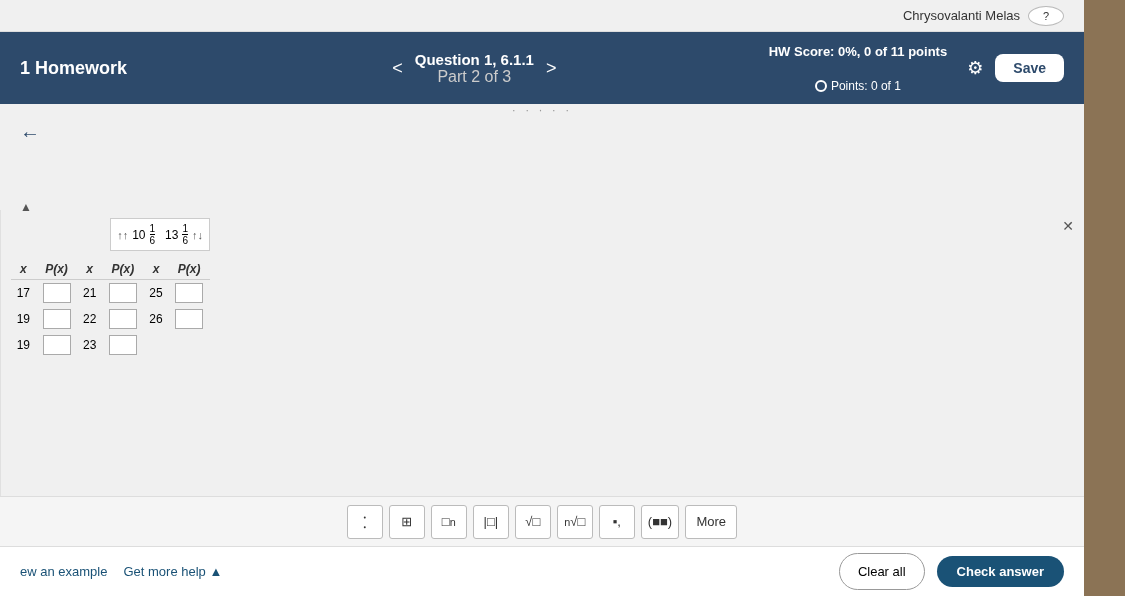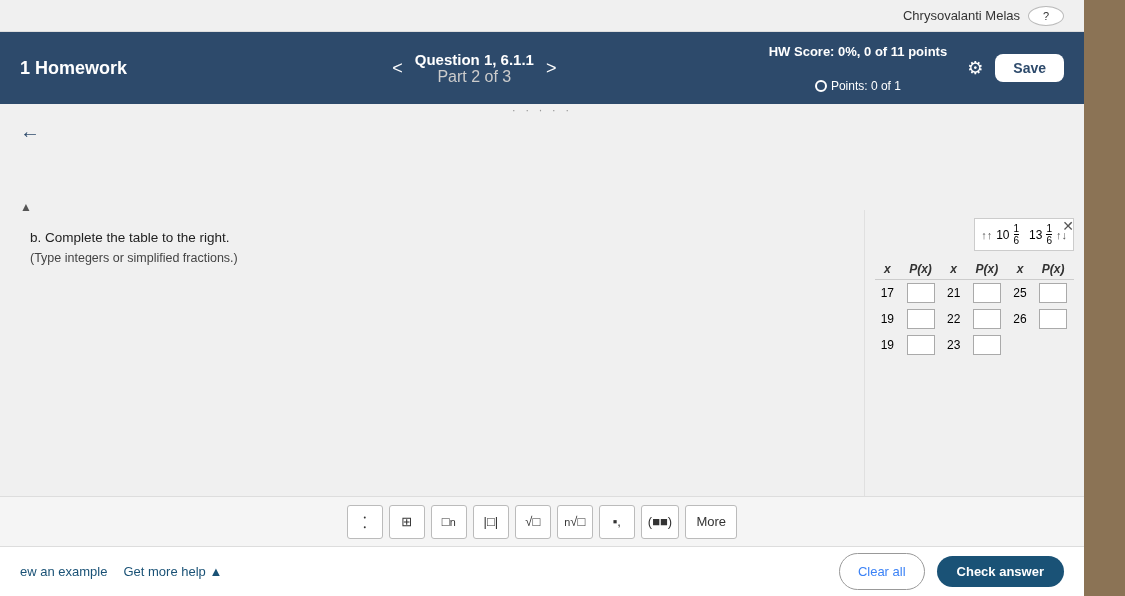--- a/index.html
+++ b/index.html
@@ -326,21 +326,21 @@
       gap: 12px;
       align-items: center;
     }
     .clear-all-btn {
       background: white;
       border: 1px solid #999;
       border-radius: 20px;
       padding: 10px 18px;
       font-size: 13px;
       cursor: pointer;
-      color: #3b82f6;
+      color: #000000;
     }
     .check-answer-btn {
       background: #1a5276;
       border: none;
       border-radius: 20px;
       padding: 8px 20px;
       font-size: 13px;
       cursor: pointer;
       color: white;
       font-weight: bold;
@@ -418,24 +418,20 @@
     <div class="click-icon-link">
       <span>↗</span>
       <span>Click the icon to view the probability distribution figure.</span>
     </div>
   </div>
 
   <div class="separator">· · · · ·</div>
 
   <div class="work-area" style="position:absolute;top:210px;left:0;right:0;bottom:100px;display:flex;">
 
-    <div class="work-left">
-      <p class="complete-table-text">b. Complete the table to the right.</p>
-      <p class="type-note">(Type integers or simplified fractions.)</p>
-    </div>
 
     <div class="work-right">
 
       <div class="prob-figure">
         <div class="prob-fig-box">
           <span style="font-size:11px;color:#555;">↑↑</span>
           <span style="font-size:12px;">10</span>
           <span class="fraction-display">
             <span class="frac-num">1</span>
             <span class="frac-den">6</span>

